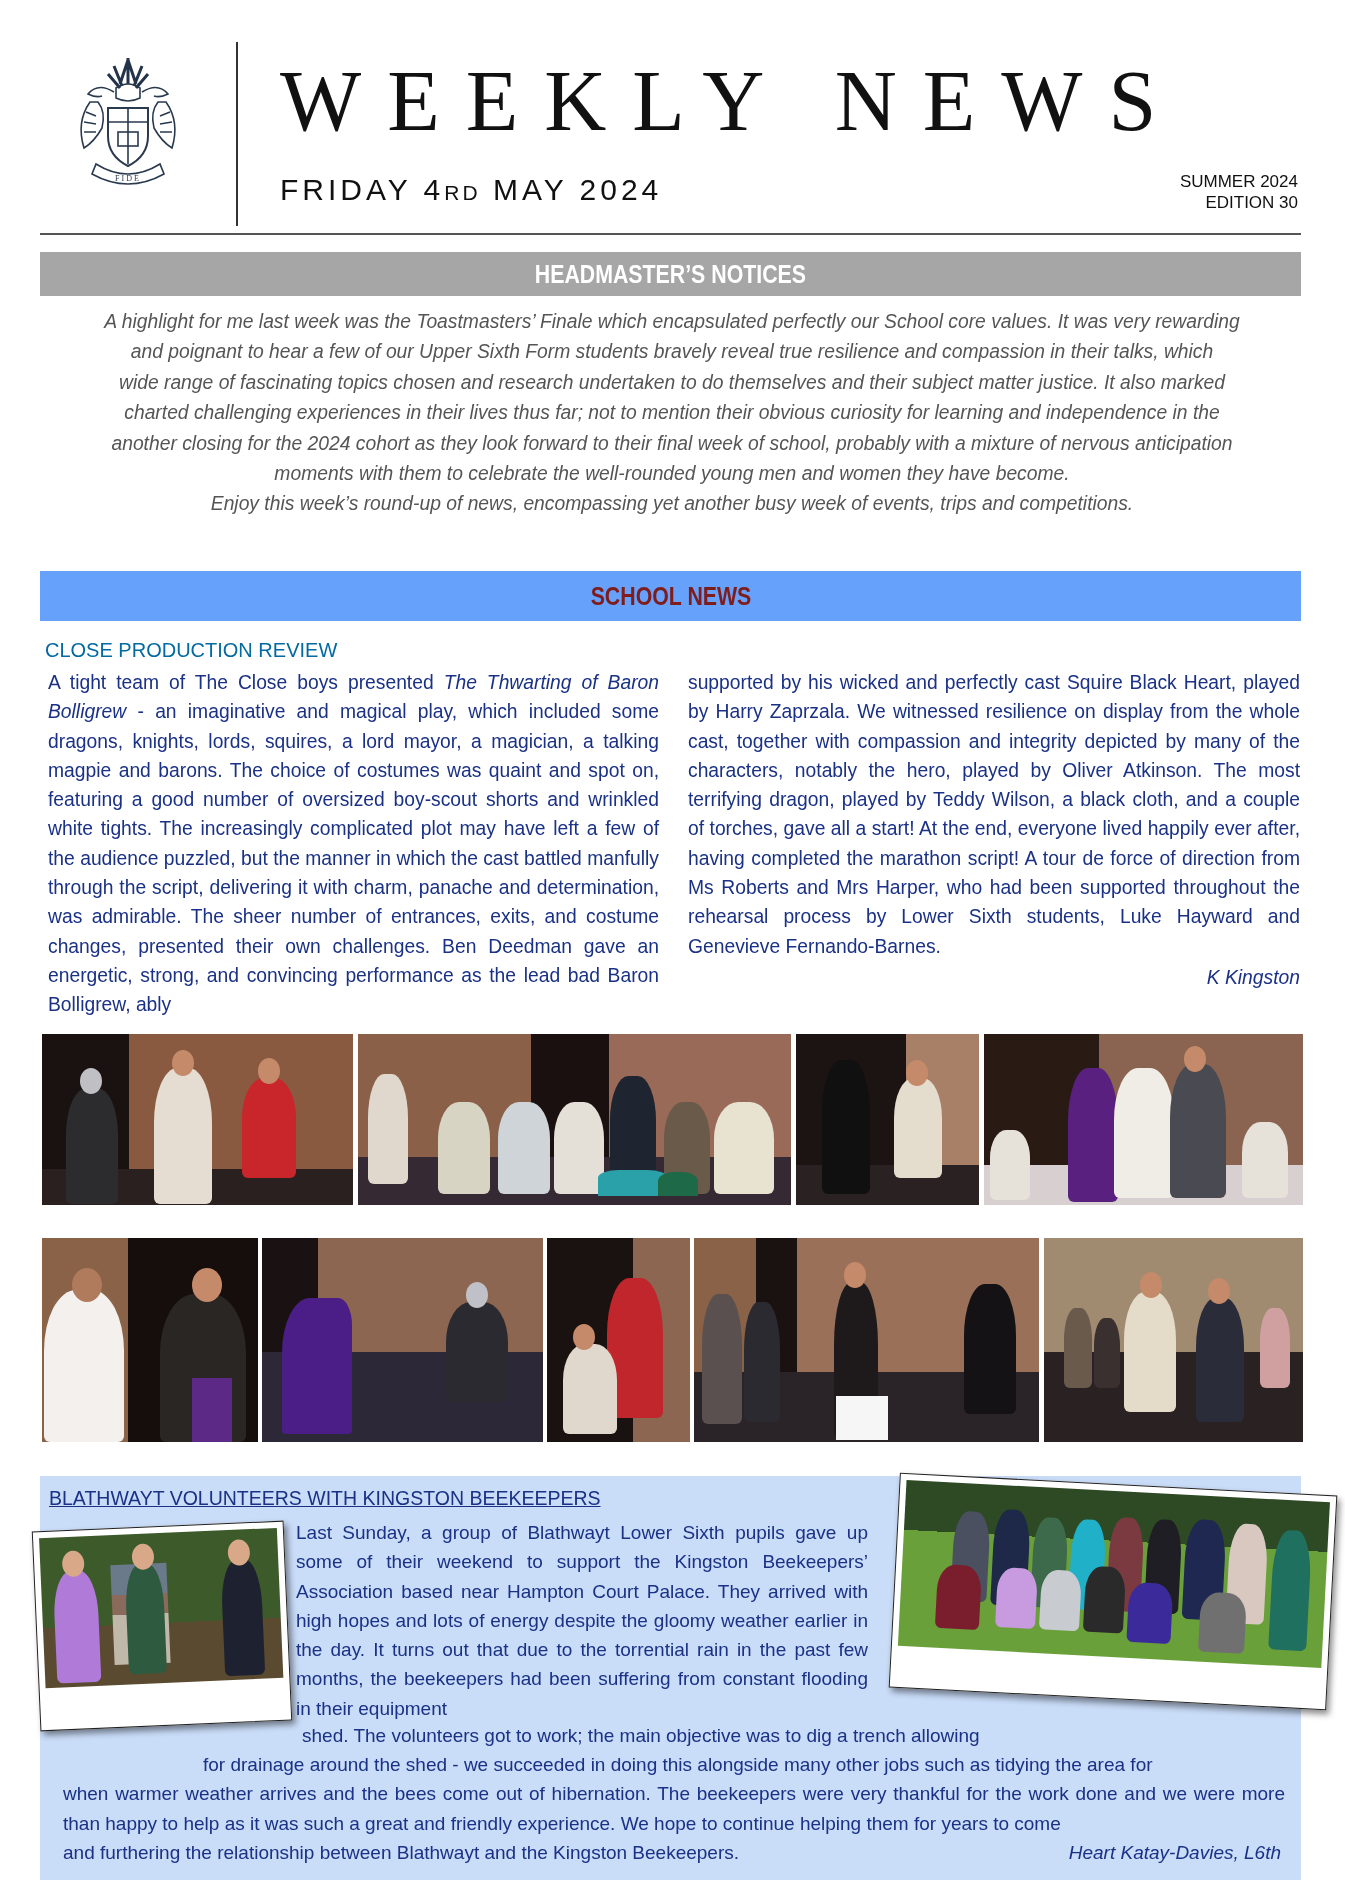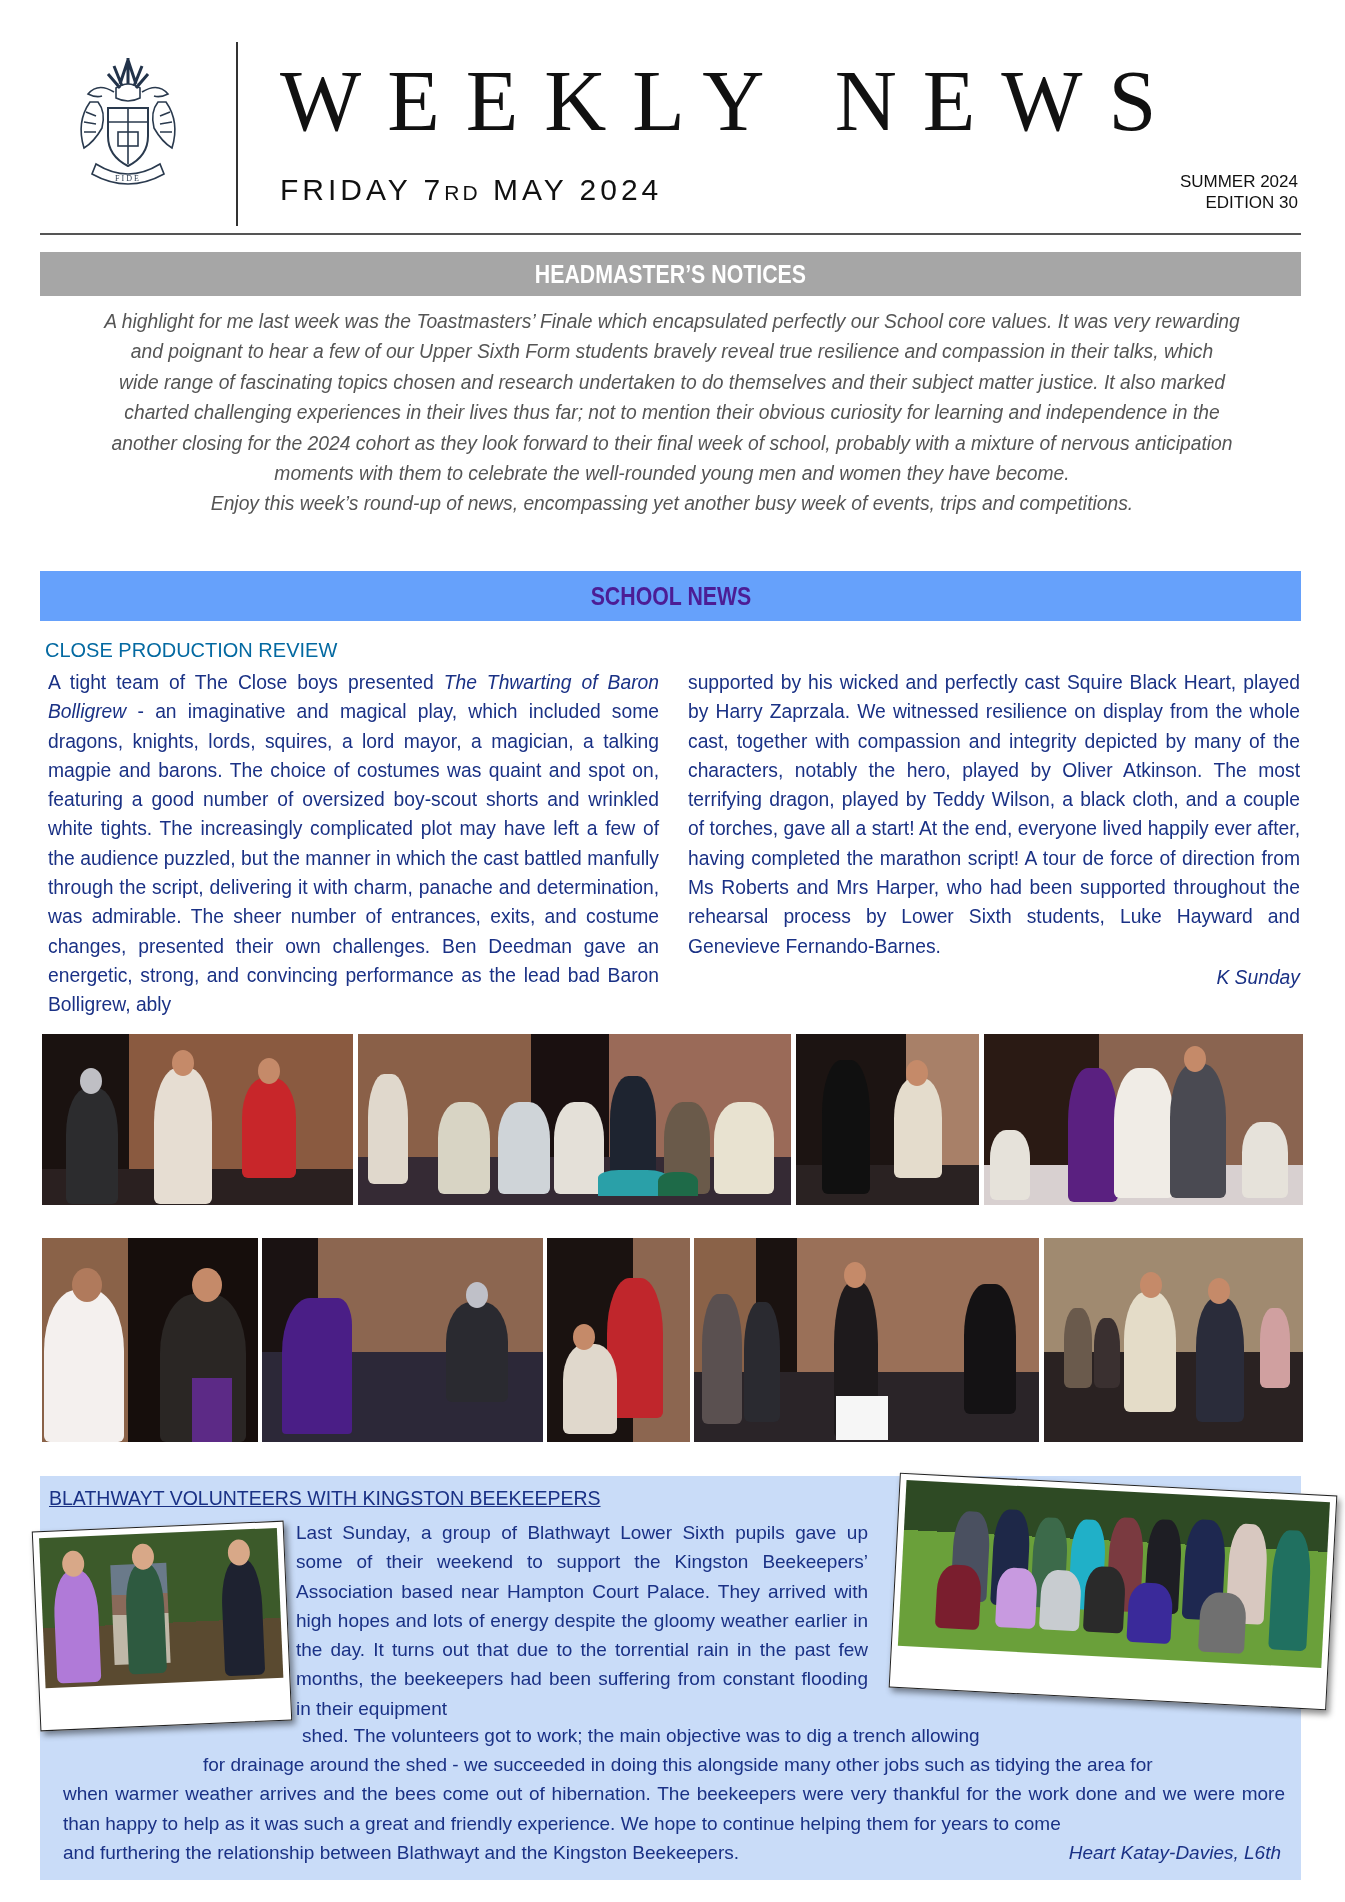--- a/index.html
+++ b/index.html
@@ -12,21 +12,21 @@
   .masthead-title { position: absolute; left: 280px; top: 58px; font-family: "Liberation Serif", serif; font-size: 86px; letter-spacing: 26px; color: #111; font-weight: normal; line-height: 1; white-space: nowrap; }
   .masthead-date { position: absolute; left: 280px; top: 173px; font-family: "Liberation Sans", sans-serif; font-size: 30px; letter-spacing: 4px; color: #111; white-space: nowrap; }
   .masthead-date .small { font-size: 21px; letter-spacing: 3px; margin-top: 39px; }
   .edition { position: absolute; right: 47px; top: 171px; text-align: right; font-size: 17px; color: #111; line-height: 21px; }
   .header-rule { position: absolute; left: 40px; top: 233px; width: 1261px; height: 2px; background: #555; }
 
   
   .banner { position: absolute; left: 40px; width: 1261px; height: 44px; display: flex; align-items: center; justify-content: center; font-family: "Liberation Sans", sans-serif; font-weight: bold; font-size: 26px; transform-origin: center; }
   .banner span { display: inline-block; transform: scaleX(0.82); }
   .banner-gray { top: 252px; background: #a6a6a6; color: #ffffff; }
-  .banner-blue { top: 571px; height: 50px; background: #66a1fb; color: #4c1d95; }
+  .banner-blue { top: 571px; height: 50px; background: #66a1fb; color: #7f1d1d; }
 
   
   .notices { position: absolute; left: 58px; top: 307px; width: 1228px; text-align: center; font-style: italic; font-size: 19.3px; line-height: 30.4px; color: #555; }
   .notices p { margin: 0; }
 
   
   .article-heading { position: absolute; font-size: 20px; color: #0369a1; font-weight: normal; white-space: nowrap; }
   .review-heading { left: 45px; top: 639px; }
   .col { position: absolute; font-size: 19.3px; line-height: 29.3px; color: #1a3185; text-align: justify; }
   .col-left { left: 48px; top: 668px; width: 611px; }
@@ -73,21 +73,21 @@
       <path d="M60 56 L60 112 M40 70 L80 70"></path>
       <rect x="50" y="80" width="20" height="14"></rect>
 
       <path d="M28 112 Q60 132 92 112 L96 122 Q60 142 24 122 Z"></path>
     </g>
     <text x="60" y="129" text-anchor="middle" font-family="Liberation Serif, serif" font-size="8" fill="#2a3a4e" letter-spacing="2">FIDE</text>
   </svg>
 </div>
 <div class="header-divider-v"></div>
 <h1 class="masthead-title">WEEKLY NEWS</h1>
-<div class="masthead-date"><span>FRIDAY 7</span><span class="small">RD</span><span> MAY 2024</span></div>
+<div class="masthead-date"><span>FRIDAY 4</span><span class="small">RD</span><span> MAY 2024</span></div>
 <div class="edition">
   <div>SUMMER 2024</div>
   <div>EDITION 30</div>
 </div>
 <div class="header-rule"></div>
 
 <div class="banner banner-gray">
     <span>HEADMASTER’S NOTICES</span>
   </div>
 <div class="notices">
@@ -101,21 +101,21 @@
 </div>
 
 <div class="banner banner-blue">
     <span>SCHOOL NEWS</span>
   </div>
 
 <h2 class="article-heading review-heading">CLOSE PRODUCTION REVIEW</h2>
 <div class="col col-left"><span>A tight team of The Close boys presented </span><i>The Thwarting of Baron Bolligrew</i><span> - an imaginative and magical play, which included some dragons, knights, lords, squires, a lord mayor, a magician, a talking magpie and barons. The choice of costumes was quaint and spot on, featuring a good number of oversized boy-scout shorts and wrinkled white tights. The increasingly complicated plot may have left a few of the audience puzzled, but the manner in which the cast battled manfully through the script, delivering it with charm, panache and determination, was admirable.  The sheer number of entrances, exits, and costume changes, presented their own challenges. Ben Deedman gave an energetic, strong, and convincing performance as the lead bad Baron Bolligrew, ably</span></div>
 <div class="col col-right">
   <span>supported by his wicked and perfectly cast Squire Black Heart, played by Harry Zaprzala. We witnessed resilience on display from the whole cast, together with compassion and integrity depicted by many of the characters, notably the hero, played by Oliver Atkinson. The most terrifying dragon, played by Teddy Wilson, a black cloth, and a couple of torches, gave all a start!  At the end, everyone lived happily ever after, having completed the marathon script!  A tour de force of direction from Ms Roberts and Mrs Harper, who had been supported throughout the rehearsal process by Lower Sixth students, Luke Hayward and Genevieve Fernando-Barnes.</span>
-  <span class="byline">K Sunday</span>
+  <span class="byline">K Kingston</span>
 </div>
 
 <div class="photo" style="left:42px;top:1034px;width:311px;height:171px;">
   <div class="stage" style="background:linear-gradient(90deg,#1a1210 0 28%,#8a5a40 28% 100%);"></div>
   <div style="position:absolute;left:0;right:0;bottom:0;height:36px;background:#2a2020;"></div>
   <div class="figure" style="left:24px;top:54px;width:52px;height:116px;background:#2c2c2e;"></div>
   <div class="head" style="left:38px;top:34px;background:#bfbfc4;"></div>
   <div class="figure" style="left:112px;top:34px;width:58px;height:136px;background:#e6ddd2;"></div>
   <div class="head" style="left:130px;top:16px;"></div>
   <div class="figure" style="left:200px;top:44px;width:54px;height:100px;background:#c8262a;"></div>

